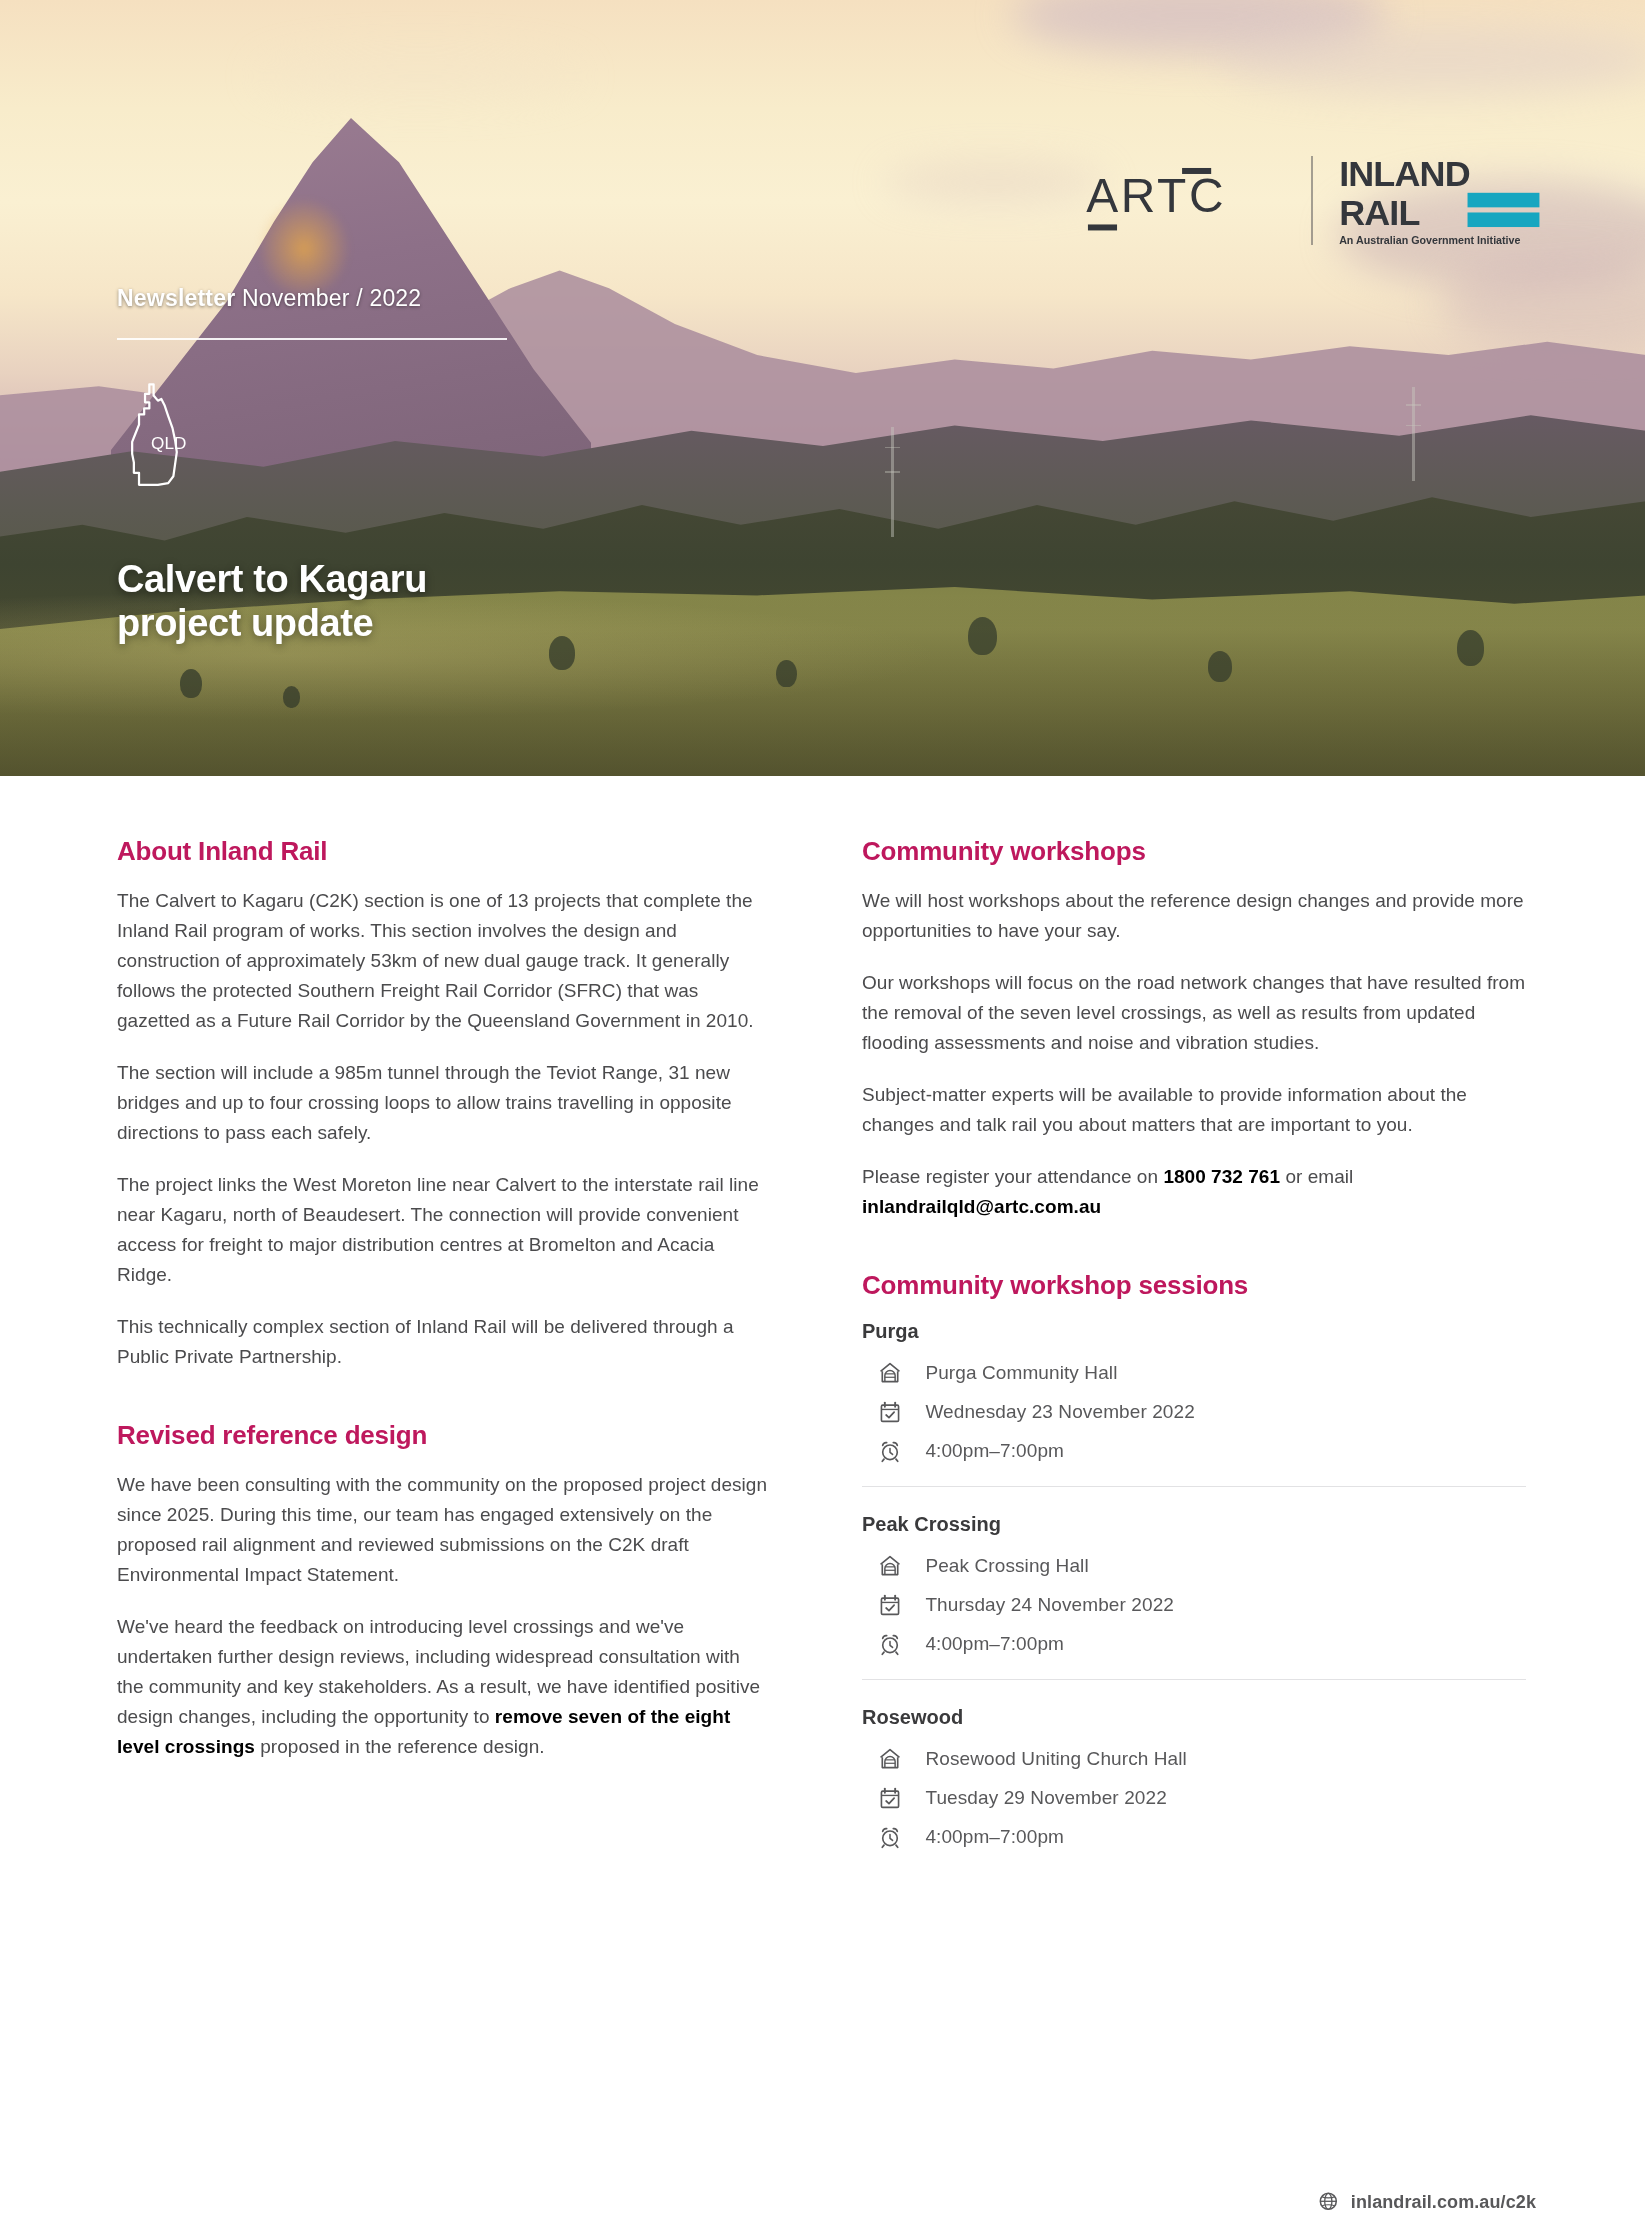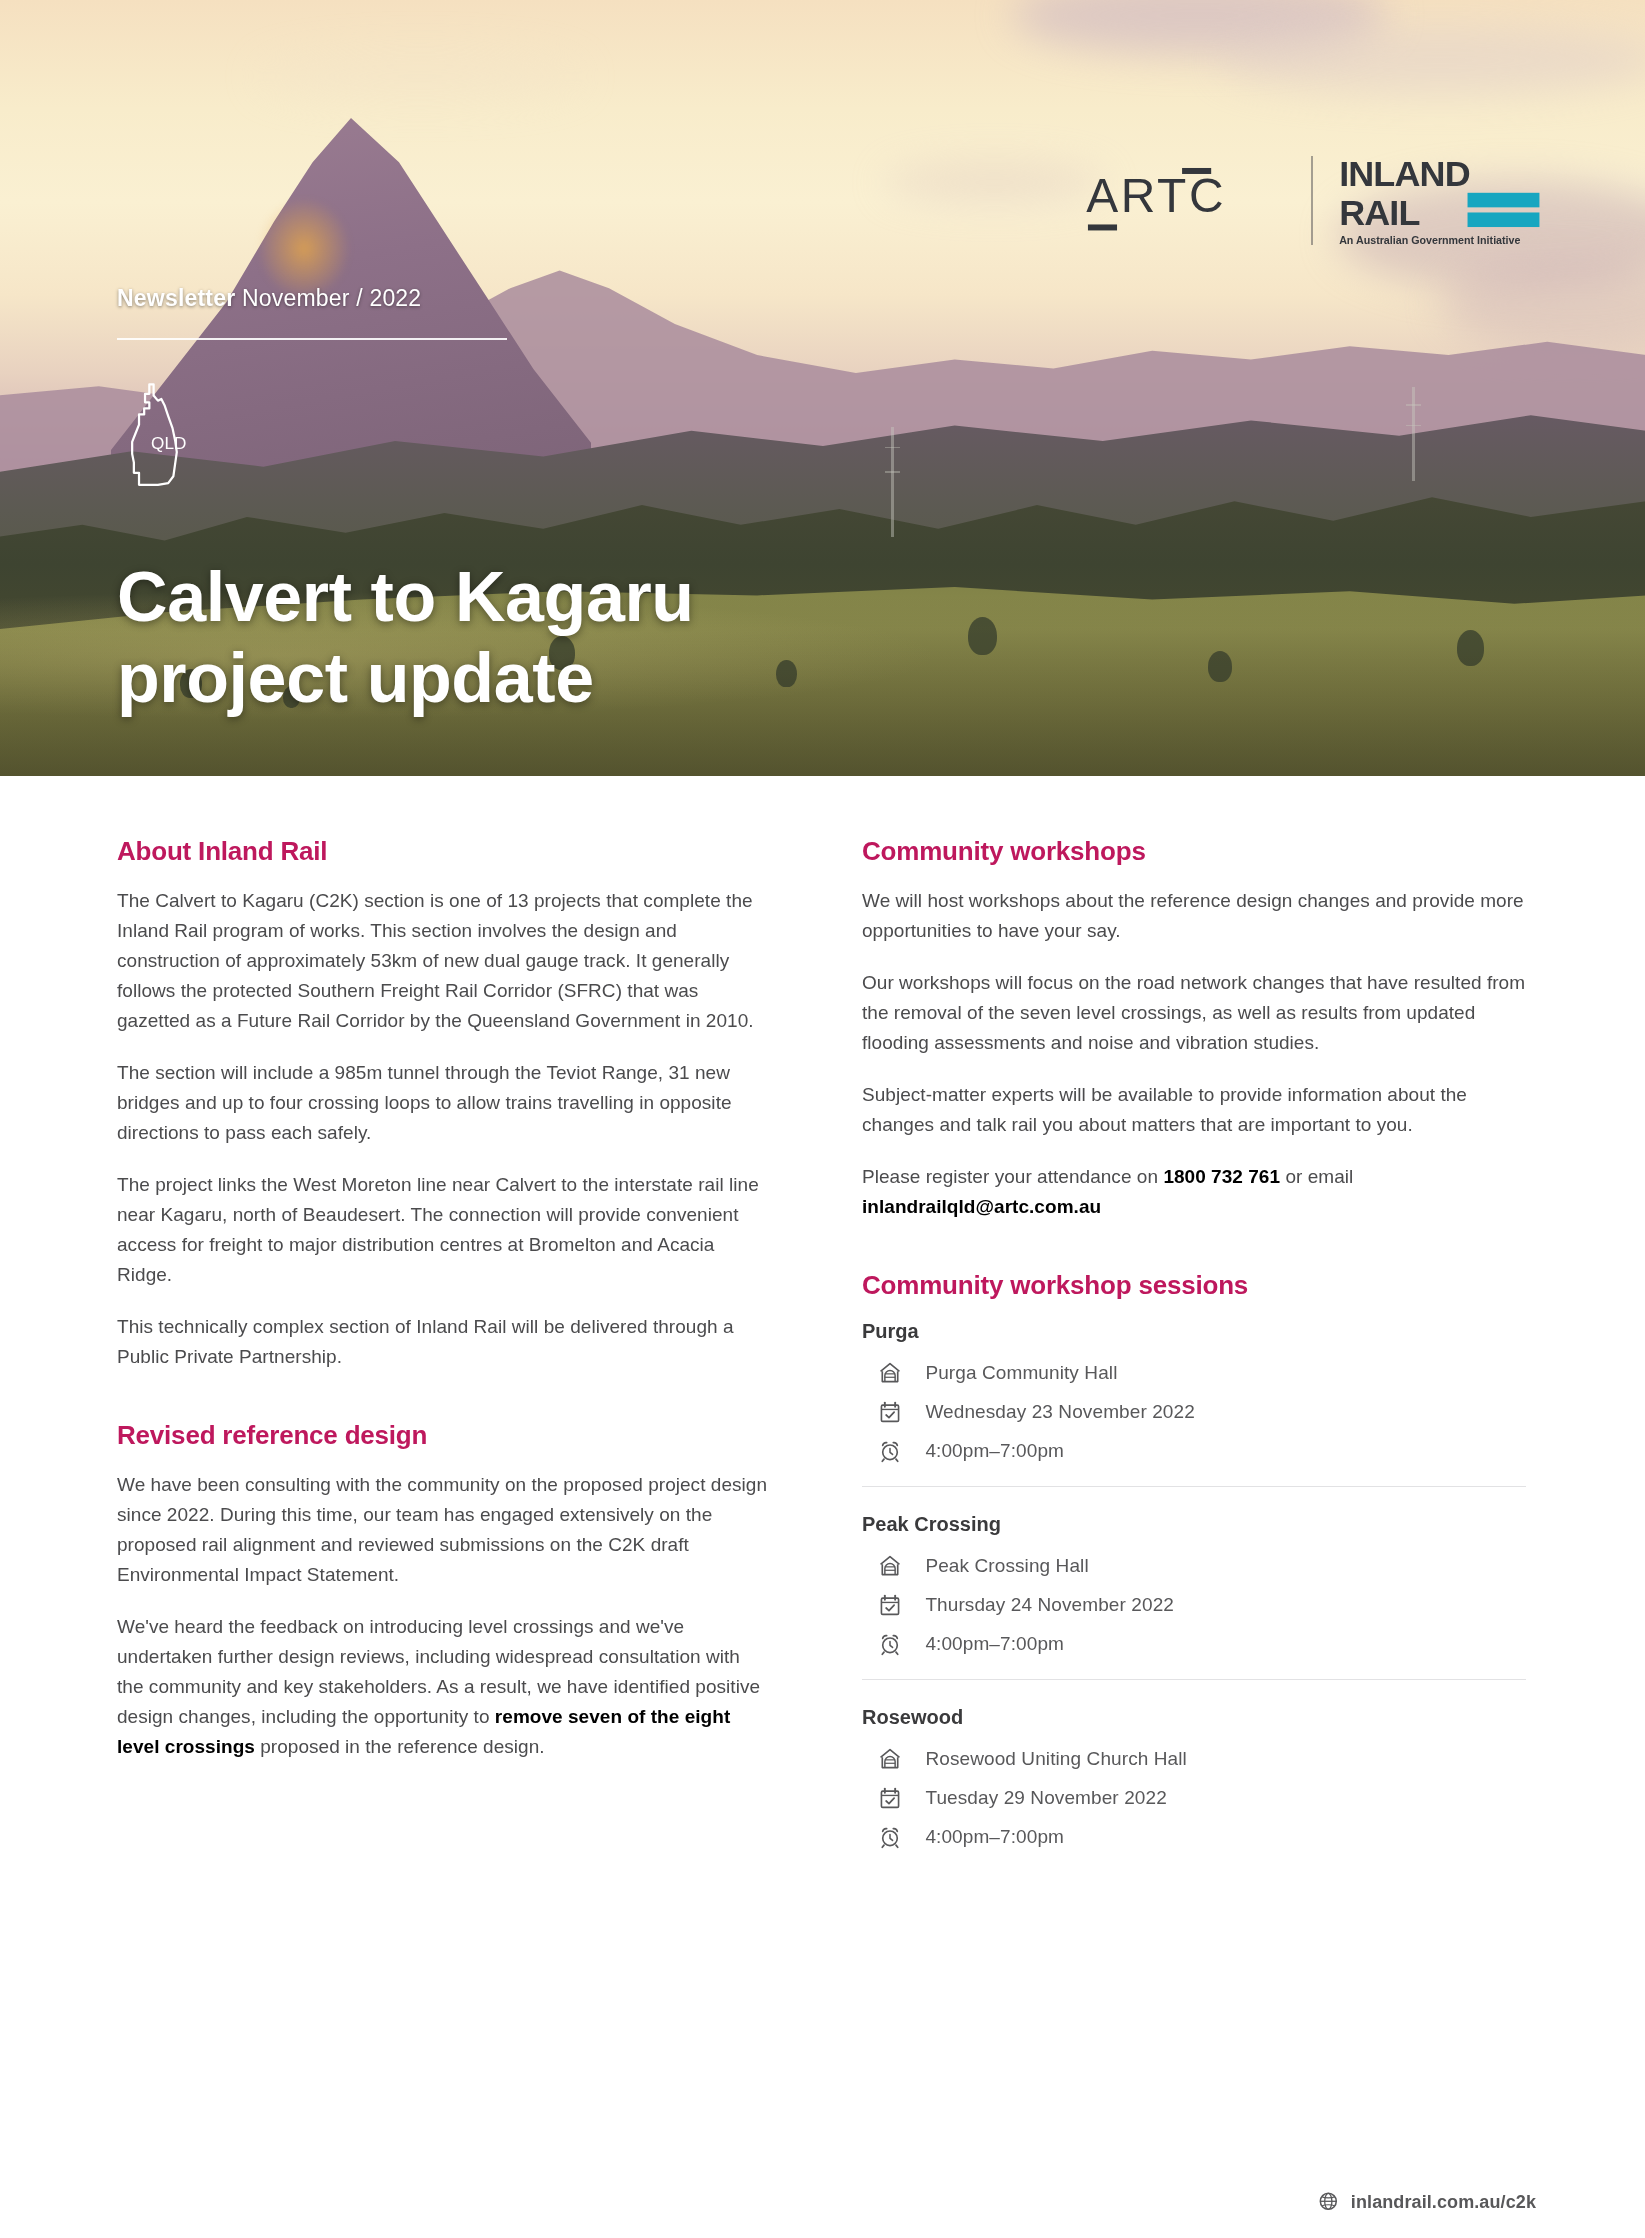--- a/index.html
+++ b/index.html
@@ -176,21 +176,21 @@
     position: absolute;
     left: 127px; top: 380px;
     width: 79px; height: 110px;
   }
   .qld-badge svg { display: block; width: 100%; height: 100%; }
 
   .hero-title {
     position: absolute;
     left: 117px; top: 557px;
     color: #ffffff;
-    font-size: 70px;
+    font-size: 38px;
     font-weight: 700;
     line-height: 1.16;
     letter-spacing: -0.4px;
     text-shadow: 0 1.7px 8.6px rgba(0,0,0,.42);
   }
 
   
   .logo-block {
     position: absolute;
     right: 103px; top: 150px;
@@ -366,21 +366,21 @@
 
     <h2 class="section-head">About Inland Rail</h2>
 
     <p class="body-text">The Calvert to Kagaru (C2K) section is one of 13 projects that complete the Inland Rail program of works. This section involves the design and construction of approximately 53km of new dual gauge track. It generally follows the protected Southern Freight Rail Corridor (SFRC) that was gazetted as a Future Rail Corridor by the Queensland Government in 2010.</p>
     <p class="body-text">The section will include a 985m tunnel through the Teviot Range, 31 new bridges and up to four crossing loops to allow trains travelling in opposite directions to pass each safely.</p>
     <p class="body-text">The project links the West Moreton line near Calvert to the interstate rail line near Kagaru, north of Beaudesert. The connection will provide convenient access for freight to major distribution centres at Bromelton and Acacia Ridge.</p>
     <p class="body-text">This technically complex section of Inland Rail will be delivered through a Public Private Partnership.</p>
 
     <h2 class="section-head spaced-top">Revised reference design</h2>
 
-    <p class="body-text">We have been consulting with the community on the proposed project design since 2022. During this time, our team has engaged extensively on the proposed rail alignment and reviewed submissions on the C2K draft Environmental Impact Statement.</p>
+    <p class="body-text">We have been consulting with the community on the proposed project design since 2025. During this time, our team has engaged extensively on the proposed rail alignment and reviewed submissions on the C2K draft Environmental Impact Statement.</p>
 
     <p class="body-text">
       <span>We've heard the feedback on introducing level crossings and we've undertaken further design reviews, including widespread consultation with the community and key stakeholders. As a result, we have identified positive design changes, including the opportunity to </span><b>remove seven of the eight level crossings</b><span> proposed in the reference design.</span>
     </p>
   </div>
 
   <div class="col-right">
 
     <h2 class="section-head">Community workshops</h2>
 

